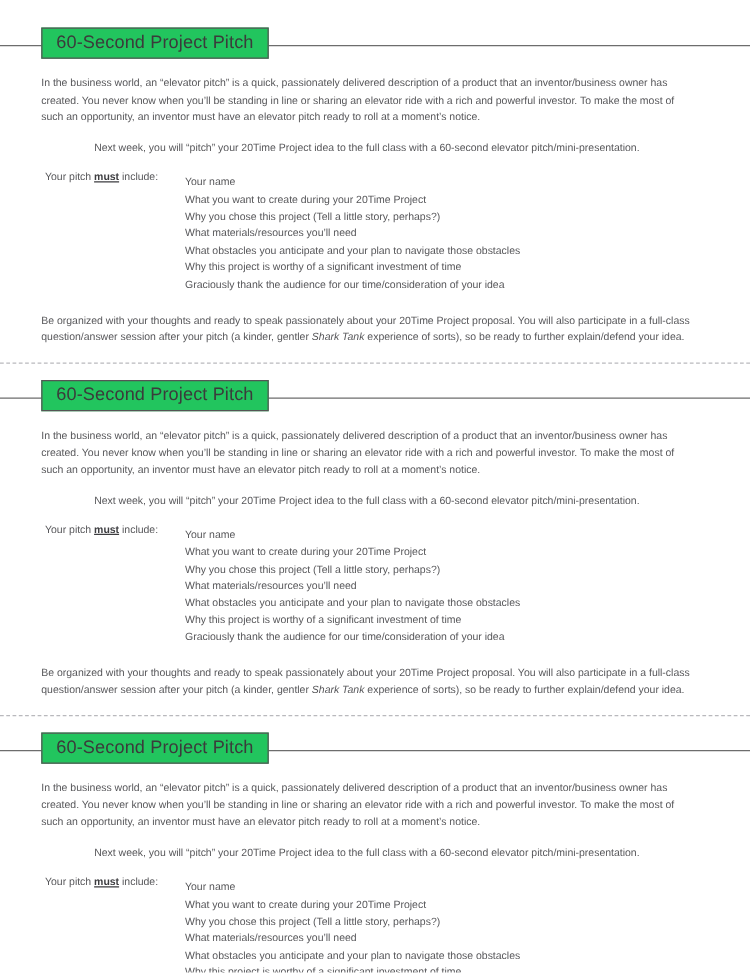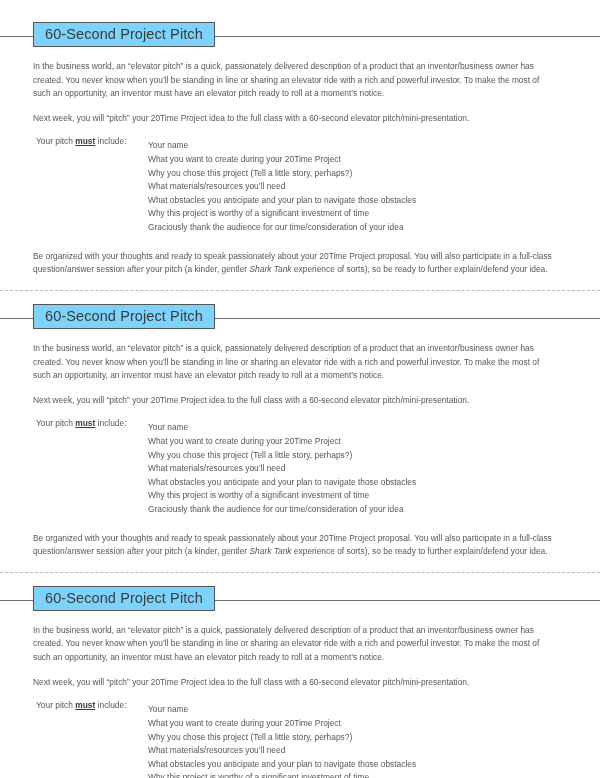--- a/index.html
+++ b/index.html
@@ -40,21 +40,21 @@
     left: 0;
     right: 0;
     top: 14px;
     height: 1px;
     background: #6d6d6d;
   }
   .title-box {
     position: absolute;
     left: 33px;
     top: 0;
-    background: #7dd3fc;
+    background: #22c55e;
     border: 1px solid #555555;
     padding: 3px 11px 4px 11px;
     line-height: 1;
   }
   .title-text {
     font-size: 14.5px;
     letter-spacing: 0.1px;
     color: #3b3b3b;
     white-space: nowrap;
   }
@@ -65,20 +65,21 @@
   }
   p.para {
     margin: 0 0 11px 0;
     font-size: 8.4px;
     line-height: 1.62;
     color: #57575a;
     text-align: left;
   }
   p.para.tight {
     margin-bottom: 10px;
+    text-align: center;
   }
   .bold {
     font-weight: bold;
     color: #3d3d40;
     text-decoration: underline;
   }
   .ital {
     font-style: italic;
   }
 

